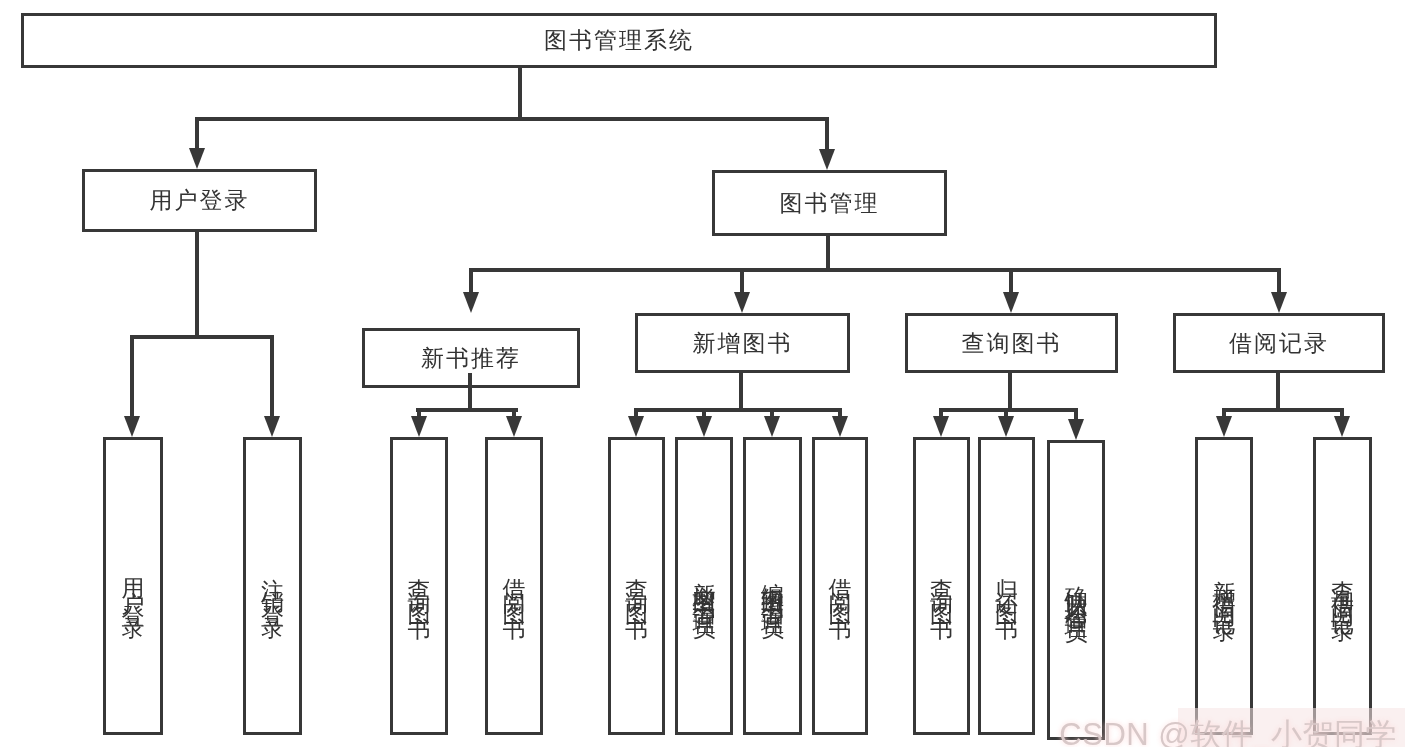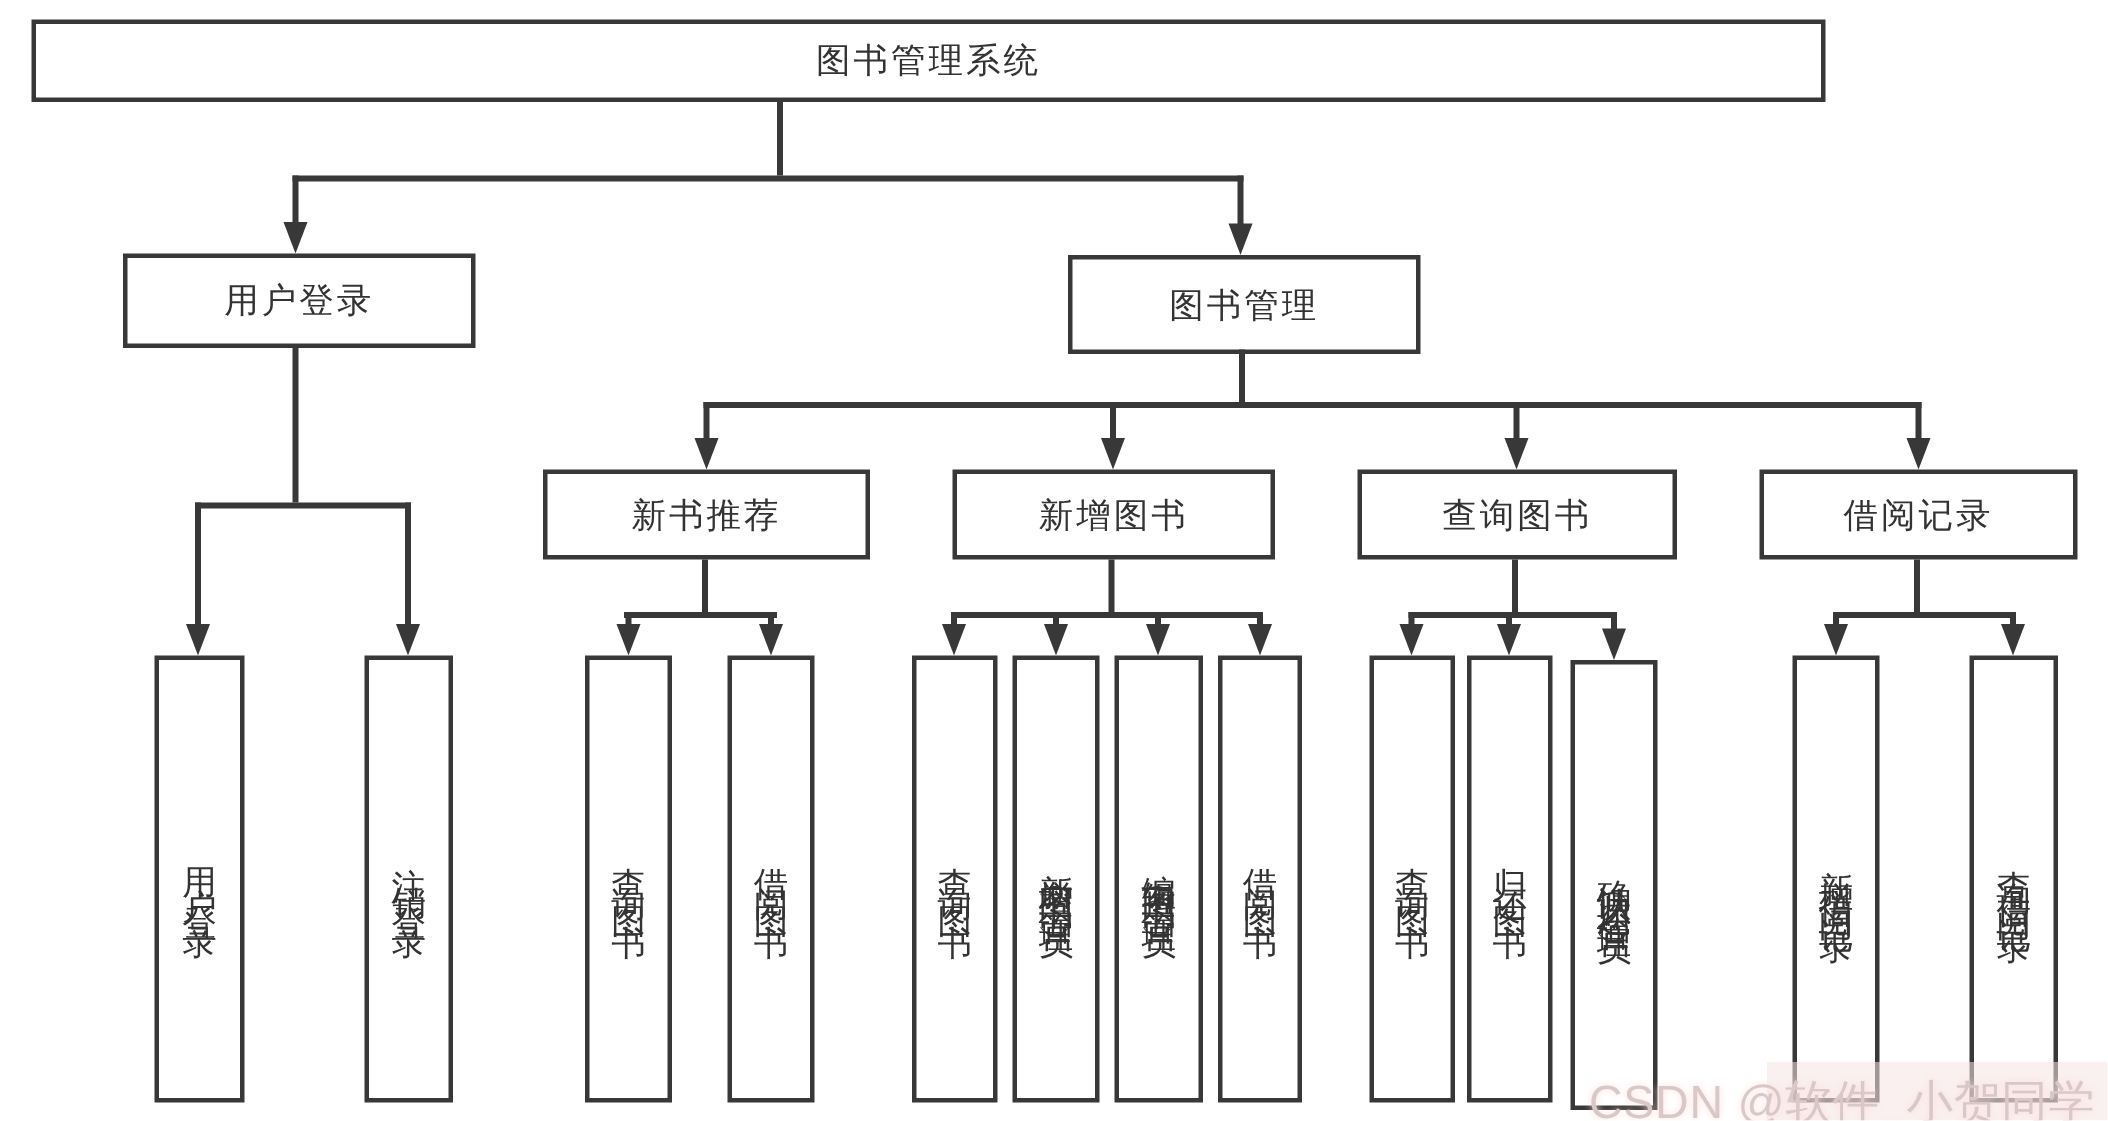--- a/index.html
+++ b/index.html
@@ -64,21 +64,21 @@
   <div class="hline" style="left:469px;top:268px;width:812px"></div>
   <div class="vline" style="left:469px;top:268px;height:26px"></div>
   <div class="arr" style="left:463px;top:292px"></div>
   <div class="vline" style="left:740px;top:268px;height:26px"></div>
   <div class="arr" style="left:734px;top:292px"></div>
   <div class="vline" style="left:1009px;top:268px;height:26px"></div>
   <div class="arr" style="left:1003px;top:292px"></div>
   <div class="vline" style="left:1277px;top:268px;height:26px"></div>
   <div class="arr" style="left:1271px;top:292px"></div>
 
-  <div class="node" style="left:362px;top:313px;width:218px;height:60px">
+  <div class="node" style="left:362px;top:328px;width:218px;height:60px">
     <span>新书推荐</span>
   </div>
   <div class="node" style="left:635px;top:313px;width:215px;height:60px">
     <span>新增图书</span>
   </div>
   <div class="node" style="left:905px;top:313px;width:213px;height:60px">
     <span>查询图书</span>
   </div>
   <div class="node" style="left:1173px;top:313px;width:212px;height:60px">
     <span>借阅记录</span>

